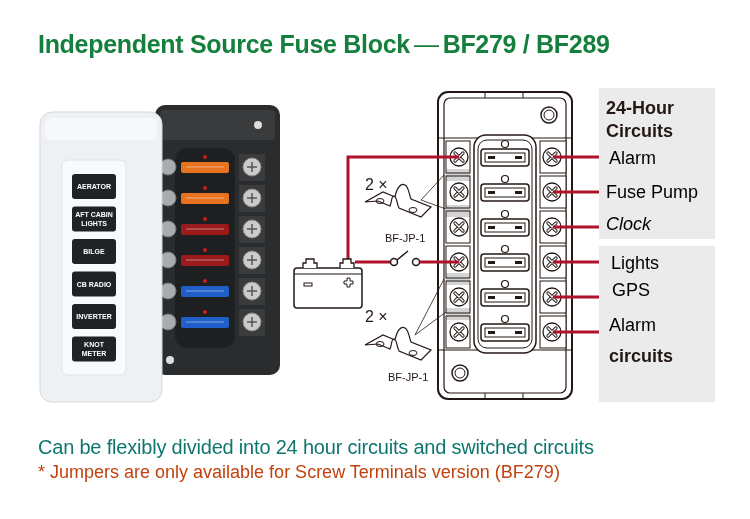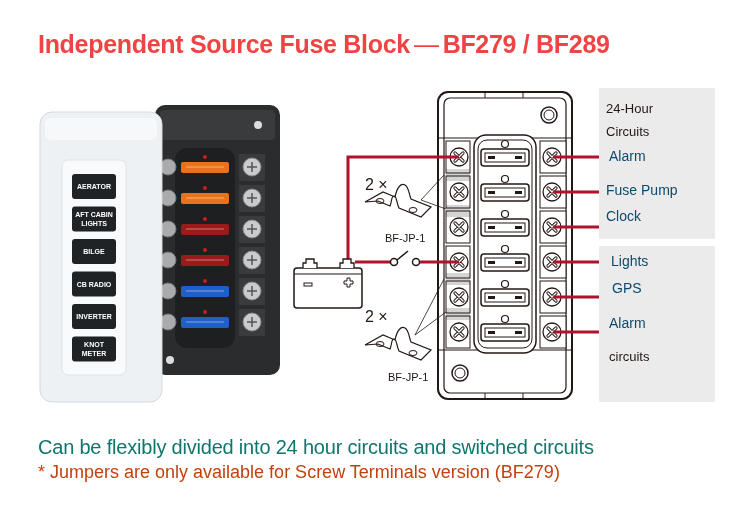--- a/index.html
+++ b/index.html
@@ -1,24 +1,24 @@
 <!DOCTYPE html>
 <html><head>
 <meta charset="utf-8">
 <style>
   html,body{margin:0;padding:0;background:#ffffff;}
   body{width:750px;height:519px;position:relative;overflow:hidden;font-family:"Liberation Sans",sans-serif;}
-  .title{position:absolute;left:38px;top:30px;font-size:25px;font-weight:bold;color:#ef4444;letter-spacing:-0.3px;white-space:nowrap;}
+  .title{position:absolute;left:38px;top:30px;font-size:25px;font-weight:bold;color:#15803d;letter-spacing:-0.3px;white-space:nowrap;}
   .title .dash{font-weight:normal;margin:0 4px;}
   .caption{position:absolute;left:38px;top:436px;font-size:20px;color:#0f766e;white-space:nowrap;letter-spacing:-0.2px;}
   .note{position:absolute;left:38px;top:462px;font-size:18px;color:#c2410c;white-space:nowrap;}
   svg{position:absolute;left:0;top:0;}
   .panel{position:absolute;background:#ebebeb;}
-  .panel-label{position:absolute;font-size:14px;color:#0c4a6e;white-space:nowrap;}
-  .panel-head{position:absolute;font-size:13px;font-weight:normal;color:#231815;line-height:23px;}
+  .panel-label{position:absolute;font-size:18px;color:#000000;white-space:nowrap;}
+  .panel-head{position:absolute;font-size:18px;font-weight:bold;color:#231815;line-height:23px;}
   .photo-label{fill:#ffffff;font-family:"Liberation Sans",sans-serif;font-weight:bold;font-size:7px;text-anchor:middle;}
   .diag-text{font-family:"Liberation Sans",sans-serif;fill:#231815;}
 </style>
 </head>
 <body>
 
 <div class="title">
   <span>Independent Source Fuse Block</span><span class="dash">—</span><span>BF279 / BF289</span>
 </div>
 
@@ -295,21 +295,21 @@
 
 <div class="panel" style="left:599px;top:88px;width:116px;height:151px;"></div>
 <div class="panel" style="left:599px;top:246px;width:116px;height:156px;"></div>
 
 <div class="panel-head" style="left:606px;top:97px;">
   <div>24-Hour</div>
   <div>Circuits</div>
 </div>
 <div class="panel-label" style="left:609px;top:148px;">Alarm</div>
 <div class="panel-label" style="left:606px;top:182px;">Fuse Pump</div>
-<div class="panel-label" style="left:606px;top:208px;">Clock</div>
+<div class="panel-label" style="left:606px;top:214px;font-style:italic;">Clock</div>
 <div class="panel-label" style="left:611px;top:253px;">Lights</div>
 <div class="panel-label" style="left:612px;top:280px;">GPS</div>
 <div class="panel-label" style="left:609px;top:315px;">Alarm</div>
 <div class="panel-head" style="left:609px;top:345px;">
   <div>circuits</div>
 </div>
 
 <div class="caption">Can be flexibly divided into 24 hour circuits and switched circuits</div>
 <div class="note">* Jumpers are only available for Screw Terminals version (BF279)</div>
 

